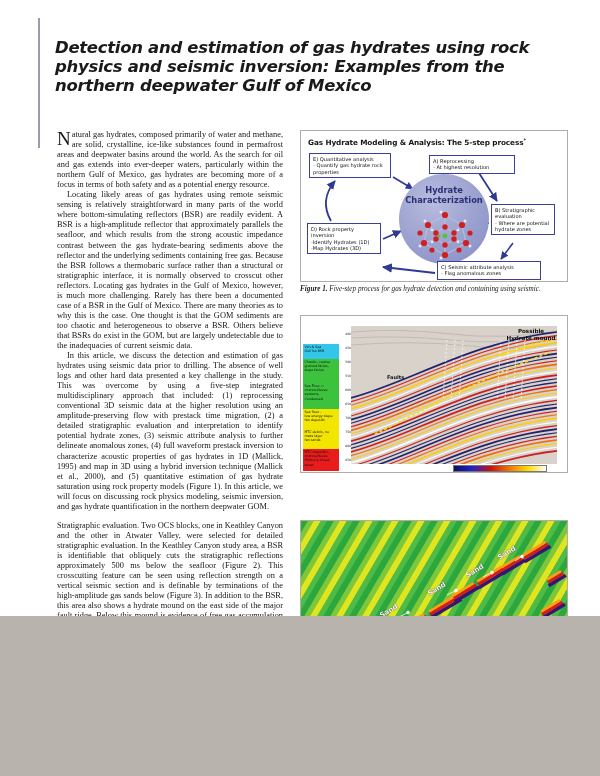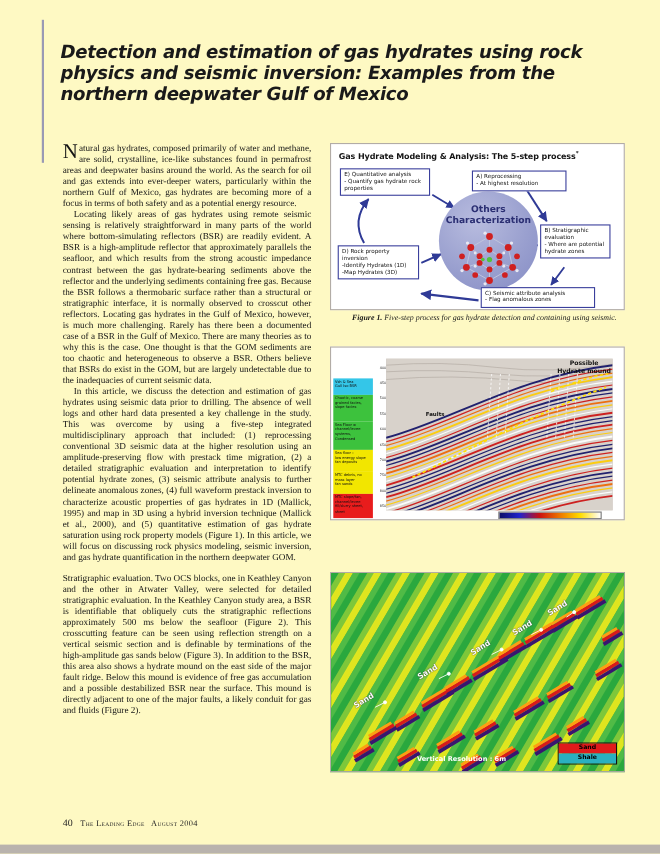--- a/index.html
+++ b/index.html
@@ -5,22 +5,22 @@
   html, body {
     margin: 0; padding: 0;
     background: #b9b3ad;
   }
   body {
     font-family: "Liberation Serif", serif;
   }
   #page {
     position: relative;
     width: 600px;
-    height: 768px;
-    background: #fef9c3;
+    height: 616px;
+    background: #ffffff;
     overflow: hidden;
   }
   
   .left-rule {
     position: absolute;
     left: 38px; top: 18px;
     width: 2px; height: 130px;
     background: #9a9ab4;
   }
   .title {
@@ -88,21 +88,21 @@
   }
   .caption {
     font-family: "Liberation Serif", serif;
     font-style: italic;
     font-size: 7.2px;
     line-height: 8.4px;
     color: #1a1a1a;
     width: 268px;
     margin-top: 3px;
   }
-  .caption b { font-style: italic; font-weight: bold; margin-left: 20px; }
+  .caption b { font-style: italic; font-weight: bold; }
 
   
   #fig1 { top: 130px; }
   #fig1 .fig-frame { width: 268px; height: 152px; }
   .f1-title {
     position: absolute; left: 7px; top: 6px;
     font-family: "DejaVu Sans", sans-serif;
     font-weight: bold;
     font-size: 7.3px;
     color: #141414;
@@ -286,21 +286,21 @@
 
         <path d="M134,142 L82,136" stroke="#2f3a96" stroke-width="2" fill="none" marker-end="url(#ah)"></path>
 
         <path d="M82,108 L100,100" stroke="#2f3a96" stroke-width="1.8" fill="none" marker-end="url(#ah)"></path>
 
         <path d="M30,90 C22,76 24,62 34,50" stroke="#2f3a96" stroke-width="1.8" fill="none" marker-end="url(#ah)"></path>
       </svg>
 
       <div class="f1-circle"></div>
       <div class="f1-circle-label">
-        <div>Others</div>
+        <div>Hydrate</div>
         <div>Characterization</div>
       </div>
 
       <svg class="f1-molecule" viewBox="0 0 62 52">
         <g stroke="#bfc4dd" stroke-width="0.9" fill="none">
           <path d="M31,6 L14,16 L10,34 L31,46 L52,34 L48,16 Z"></path>
           <path d="M31,6 L31,18 M14,16 L22,24 M48,16 L40,24 M10,34 L22,30 M52,34 L40,30 M31,46 L31,36"></path>
           <path d="M31,18 L22,24 L22,30 L31,36 L40,30 L40,24 Z"></path>
         </g>
         <g fill="#cf2020">

